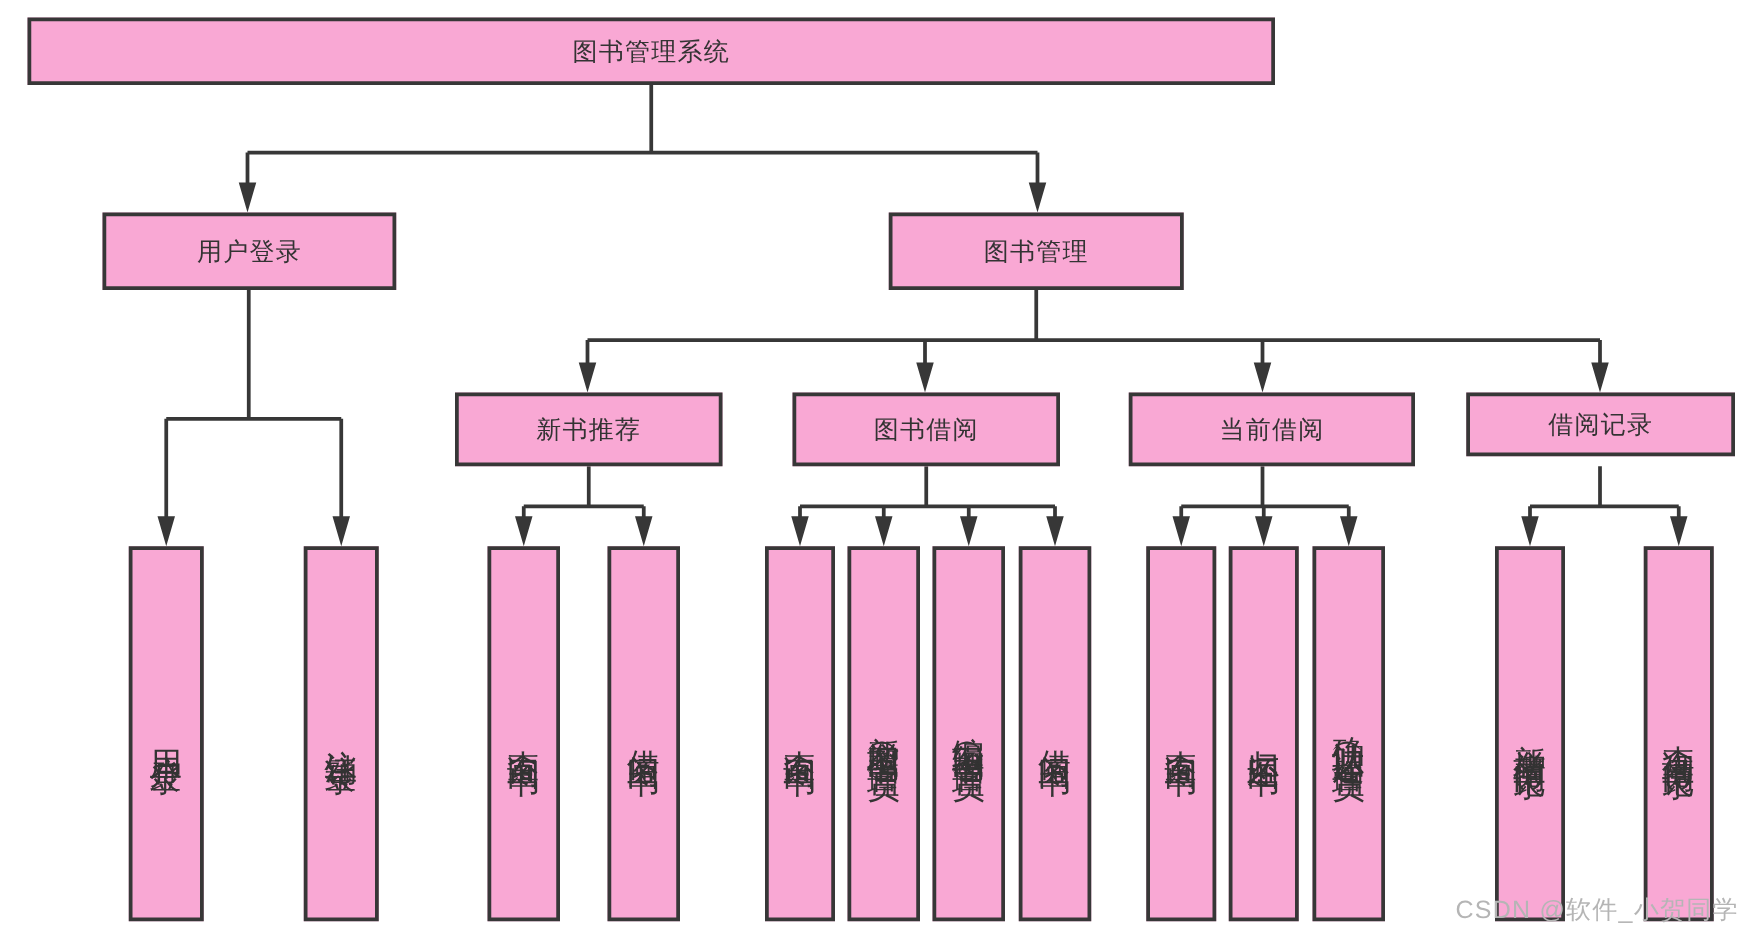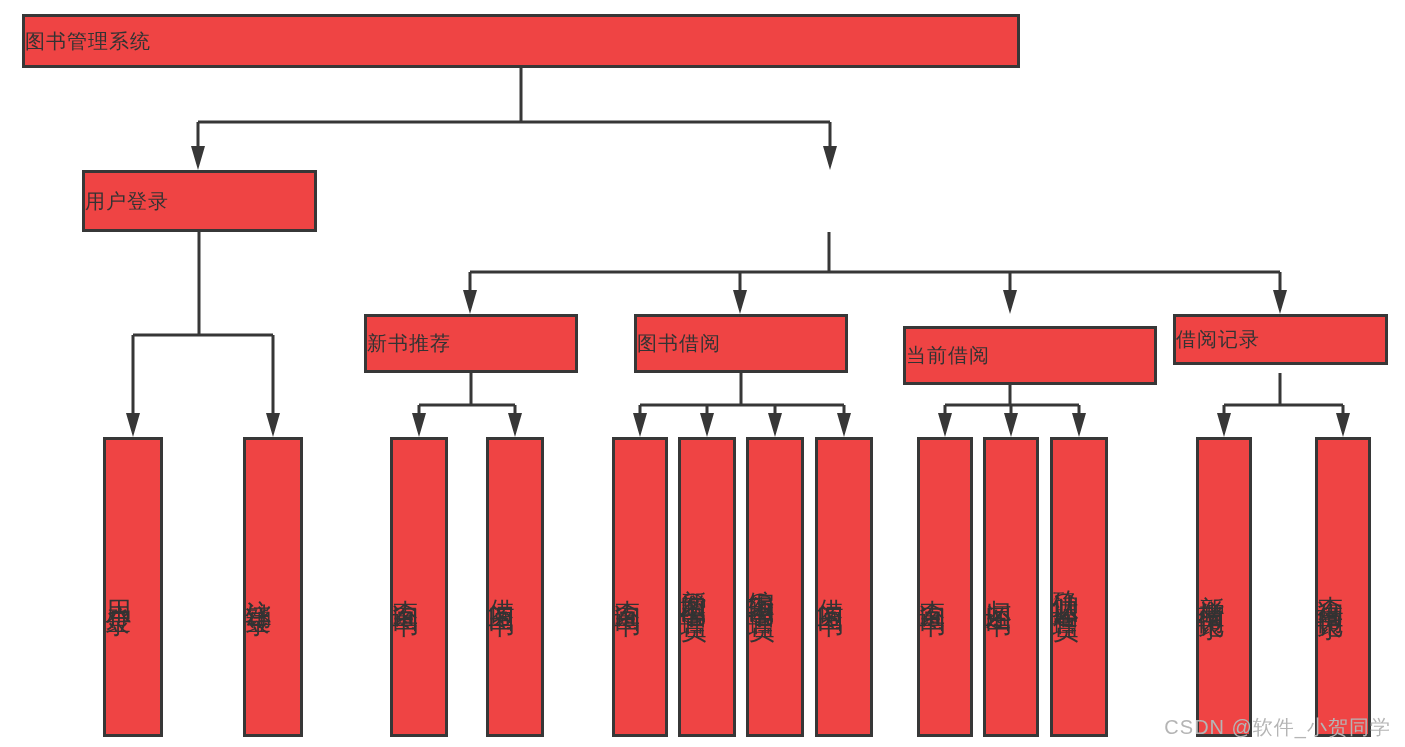--- a/index.html
+++ b/index.html
@@ -5,21 +5,21 @@
   :root{
     --line:#373737; --text:#333333; --background:#ffffff; --watermark:#b5b5b5;
   }
   html,body{margin:0;padding:0;background:var(--background);}
   .canvas{
     position:relative;width:1405px;height:747px;background:var(--background);
     font-family:"Liberation Sans","DejaVu Sans",sans-serif;overflow:hidden;
   }
   .box{
     position:absolute;box-sizing:border-box;border:3px solid var(--line);
-    background:#ef4444;display:flex;align-items:center;justify-content:flex-start;
+    background:#f9a8d4;display:flex;align-items:center;justify-content:center;
     color:var(--text);
   }
   .box.h span{font-size:20px;letter-spacing:1px;white-space:nowrap;}
   .box.v span{
     writing-mode:vertical-rl;text-orientation:mixed;
     font-size:26px;letter-spacing:4px;line-height:1;
   }
   svg.connectors{position:absolute;left:0;top:0;pointer-events:none;}
   svg.connectors .wire{stroke:var(--line);stroke-width:3;fill:none;}
   svg.connectors .arrow{fill:var(--line);stroke:none;}
@@ -54,28 +54,31 @@
       M1336 413 H1350 L1343 437 Z"></path>
   </svg>
 
   <div class="box h" style="left:22px;top:14px;width:998px;height:54px">
     <span>图书管理系统</span>
   </div>
 
   <div class="box h" style="left:82px;top:170px;width:235px;height:62px">
     <span>用户登录</span>
   </div>
+  <div class="box h" style="left:711px;top:170px;width:236px;height:62px">
+    <span>图书管理</span>
+  </div>
 
   <div class="box h" style="left:634px;top:314px;width:214px;height:59px">
     <span>图书借阅</span>
   </div>
   <div class="box h" style="left:364px;top:314px;width:214px;height:59px">
     <span>新书推荐</span>
   </div>
-  <div class="box h" style="left:903px;top:326px;width:254px;height:59px">
+  <div class="box h" style="left:903px;top:314px;width:229px;height:59px">
     <span>当前借阅</span>
   </div>
   <div class="box h" style="left:1173px;top:314px;width:215px;height:51px">
     <span>借阅记录</span>
   </div>
 
   <div class="box v" style="left:103px;top:437px;width:60px;height:300px">
     <span>用户登录</span>
   </div>
   <div class="box v" style="left:243px;top:437px;width:60px;height:300px">

